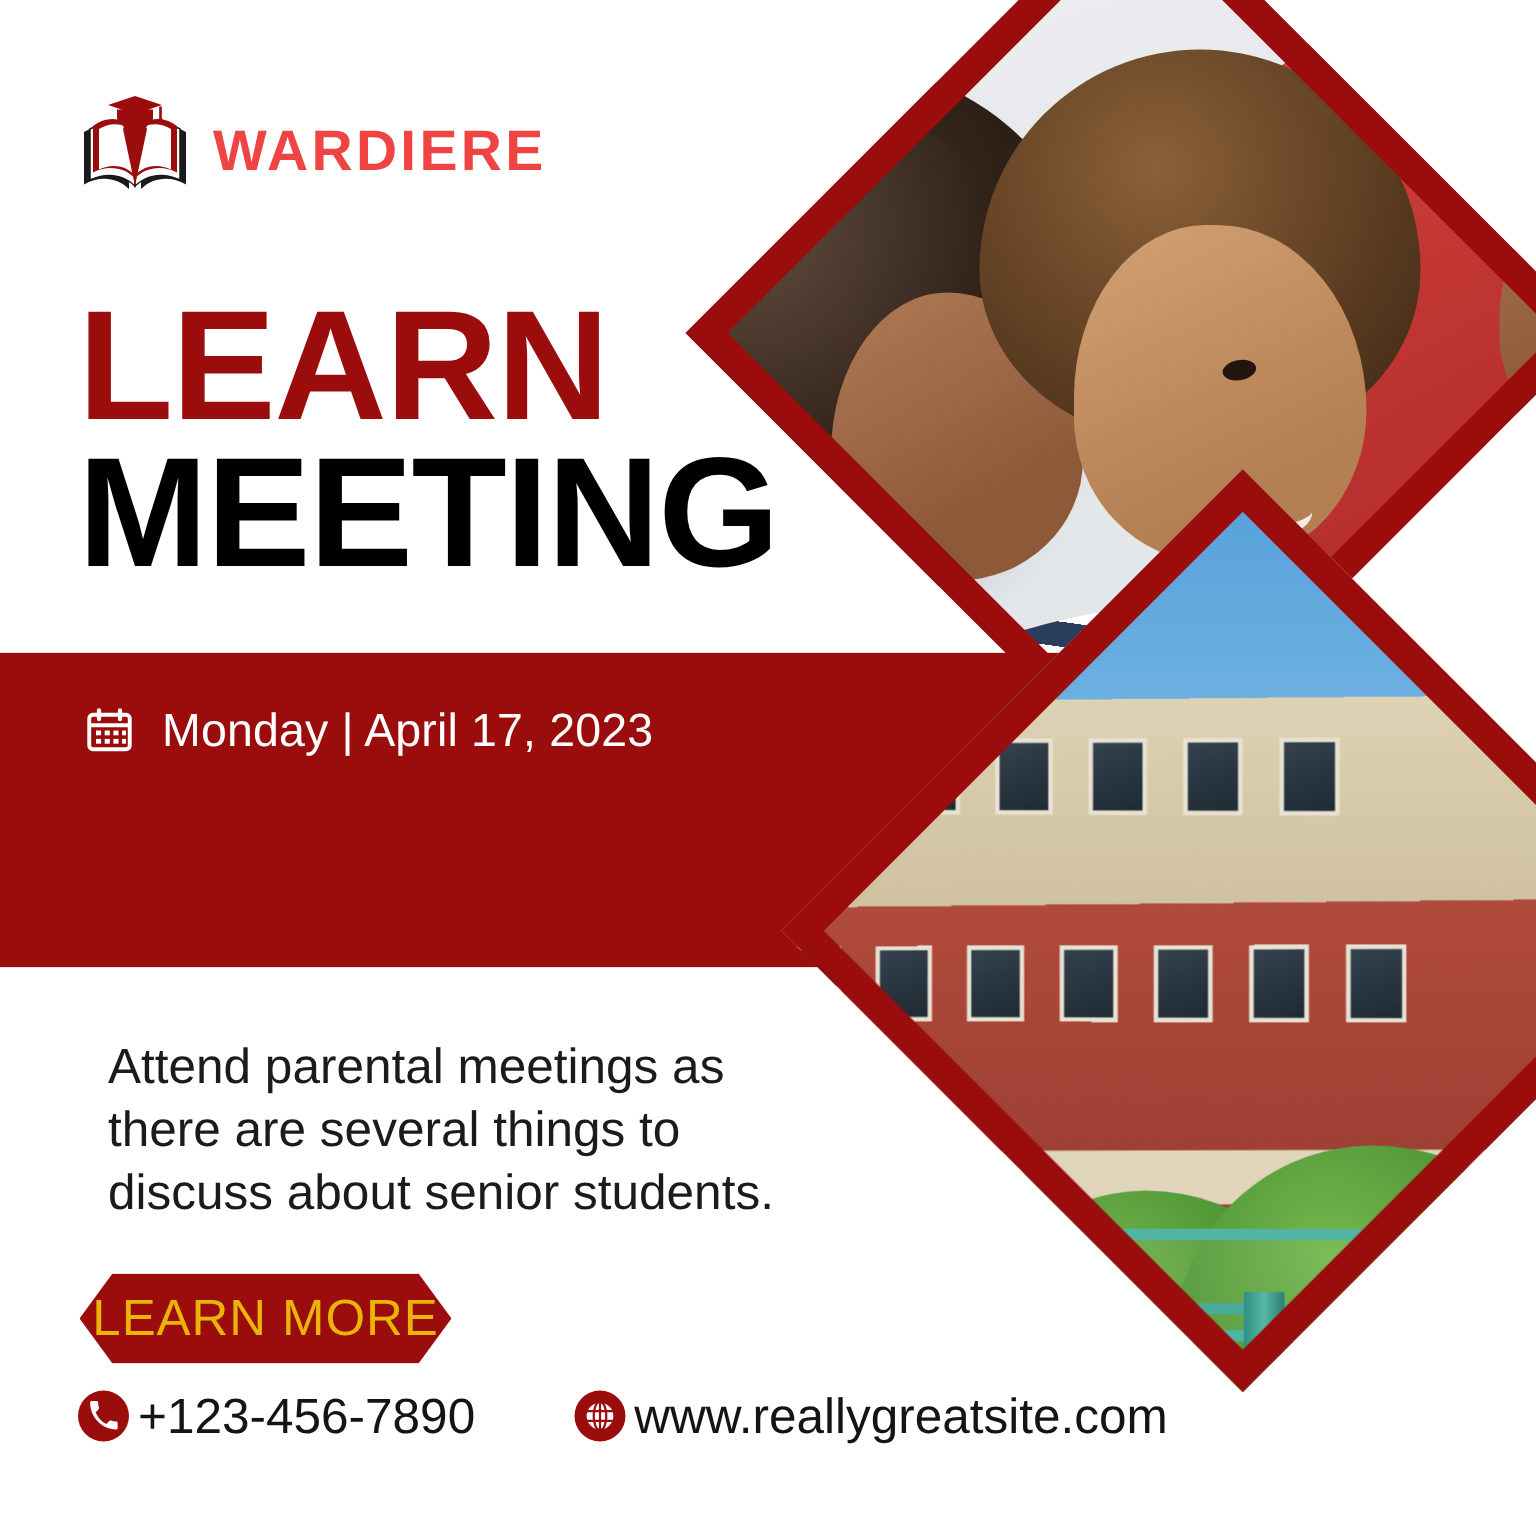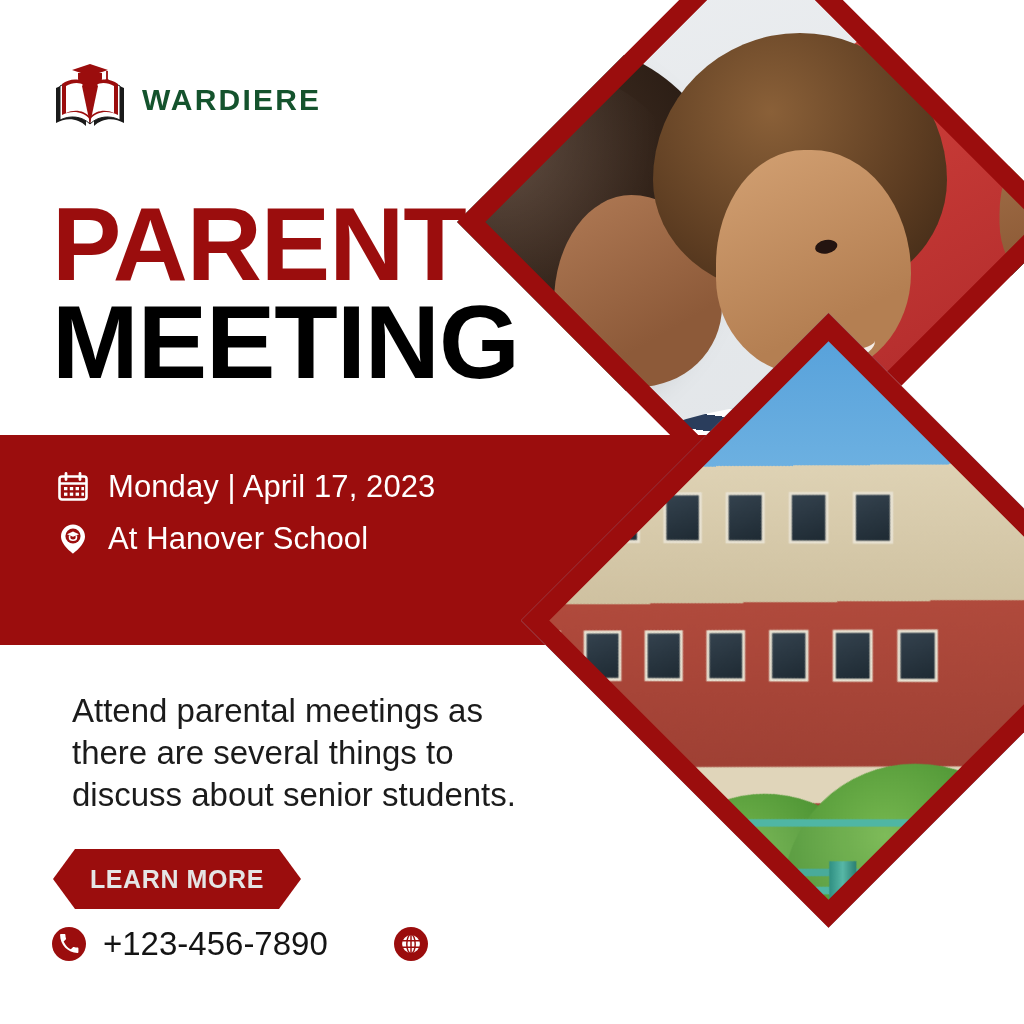--- a/index.html
+++ b/index.html
@@ -356,23 +356,23 @@
     position: absolute;
     left: 52px;
     top: 62px;
     display: flex;
     align-items: center;
     gap: 14px;
     z-index: 5;
   }
   #logo-text { line-height: 1; }
   #logo-line1 {
-    font-size: 30px;
+    font-size: 38px;
     font-weight: bold;
-    color: #14532d;
+    color: #ef4444;
     letter-spacing: 2.2px;
   }
   #logo-line2 {
     font-size: 30px;
     font-weight: bold;
     color: #1a1a1a;
     letter-spacing: 4px;
     margin-top: 5px;
   }
 
@@ -413,40 +413,40 @@
     height: 60px;
     background: #9B0D0D;
     clip-path: polygon(0 50%, 22px 0, 226px 0, 100% 50%, 226px 100%, 22px 100%);
     display: flex;
     align-items: center;
     justify-content: center;
     z-index: 5;
     cursor: pointer;
   }
   #cta span {
-    color: #e5e5e5;
-    font-size: 25px;
-    font-weight: bold;
+    color: #eab308;
+    font-size: 34px;
+    font-weight: normal;
     letter-spacing: .6px;
   }
 
   
   #footer {
     position: absolute;
     left: 52px;
     top: 925px;
     display: flex;
     align-items: center;
     gap: 66px;
     z-index: 5;
   }
   .contact {
     display: flex;
     align-items: center;
-    gap: 17px;
+    gap: 6px;
     justify-content: space-between;
   }
   .contact .badge {
     width: 34px;
     height: 34px;
     background: #9B0D0D;
     border-radius: 50%;
     display: flex;
     align-items: center;
     justify-content: center;
@@ -504,31 +504,20 @@
                 <rect x="12.8" y="21.6" width="3.4" height="3.2"></rect>
               <rect x="18.6" y="21.6" width="3.4" height="3.2"></rect>
                 <rect x="24.4" y="21.6" width="2.6" height="3.2"></rect>
             </g>
           </svg>
         </span>
         <span class="txt">Monday | April 17, 2023</span>
       </div>
 
 
-      <div class="info-row">
-        <span class="ico">
-          <svg width="32" height="32" viewBox="0 0 32 32" fill="none">
-            <path d="M16 1.6c-6.6 0-12 5.3-12 11.9 0 8.5 12 17.1 12 17.1s12-8.6 12-17.1c0-6.6-5.4-11.9-12-11.9z" fill="#fff"></path>
-            <circle cx="16" cy="13" r="7.6" fill="#9B0D0D"></circle>
-            <path d="M16 8.6l6 2.6-6 2.6-6-2.6 6-2.6z" fill="#fff"></path>
-            <path d="M12.6 12.4v2.6c0 1.3 1.6 2.2 3.4 2.2s3.4-.9 3.4-2.2v-2.6" stroke="#fff" stroke-width="1.6" fill="none"></path>
-          </svg>
-        </span>
-        <span class="txt">At Hanover School</span>
-      </div>
 
     </div>
   </div>
 
   <div class="diamond" id="diamond-school">
     <div class="photo">
       <div class="scene-school">
         <div class="cloud c1"></div>
 
         <div class="cloud c3"></div>
@@ -602,21 +591,21 @@
         <path d="M55 9v9" stroke="#9B0D0D" stroke-width="1.8"></path>
         <circle cx="55" cy="19" r="2" fill="#9B0D0D"></circle>
       </svg>
     </span>
     <span id="logo-text">
       <div id="logo-line1">WARDIERE</div>
     </span>
   </div>
 
   <div id="headline">
-    <div class="h-line" id="h-parent">PARENT</div>
+    <div class="h-line" id="h-parent">LEARN</div>
     <div class="h-line" id="h-meeting">MEETING</div>
   </div>
 
   <div id="body-text">Attend parental meetings as there are several things to discuss about senior students.</div>
 
   <div id="cta">
     <span>LEARN MORE</span>
   </div>
 
   <div id="footer">
@@ -631,16 +620,17 @@
 
     <div class="contact">
       <span class="badge">
         <svg width="22" height="22" viewBox="0 0 24 24" fill="none">
           <circle cx="12" cy="12" r="10.5" fill="#fff"></circle>
           <circle cx="12" cy="12" r="10.5" stroke="#9B0D0D" stroke-width="1.6"></circle>
           <ellipse cx="12" cy="12" rx="4.6" ry="10.5" stroke="#9B0D0D" stroke-width="1.6"></ellipse>
           <path d="M1.8 8.5h20.4M1.8 15.5h20.4M12 1.5v21" stroke="#9B0D0D" stroke-width="1.6"></path>
         </svg>
       </span>
+      <span class="c-txt">www.reallygreatsite.com</span>
     </div>
   </div>
 
 </div>
 
 </body></html>

